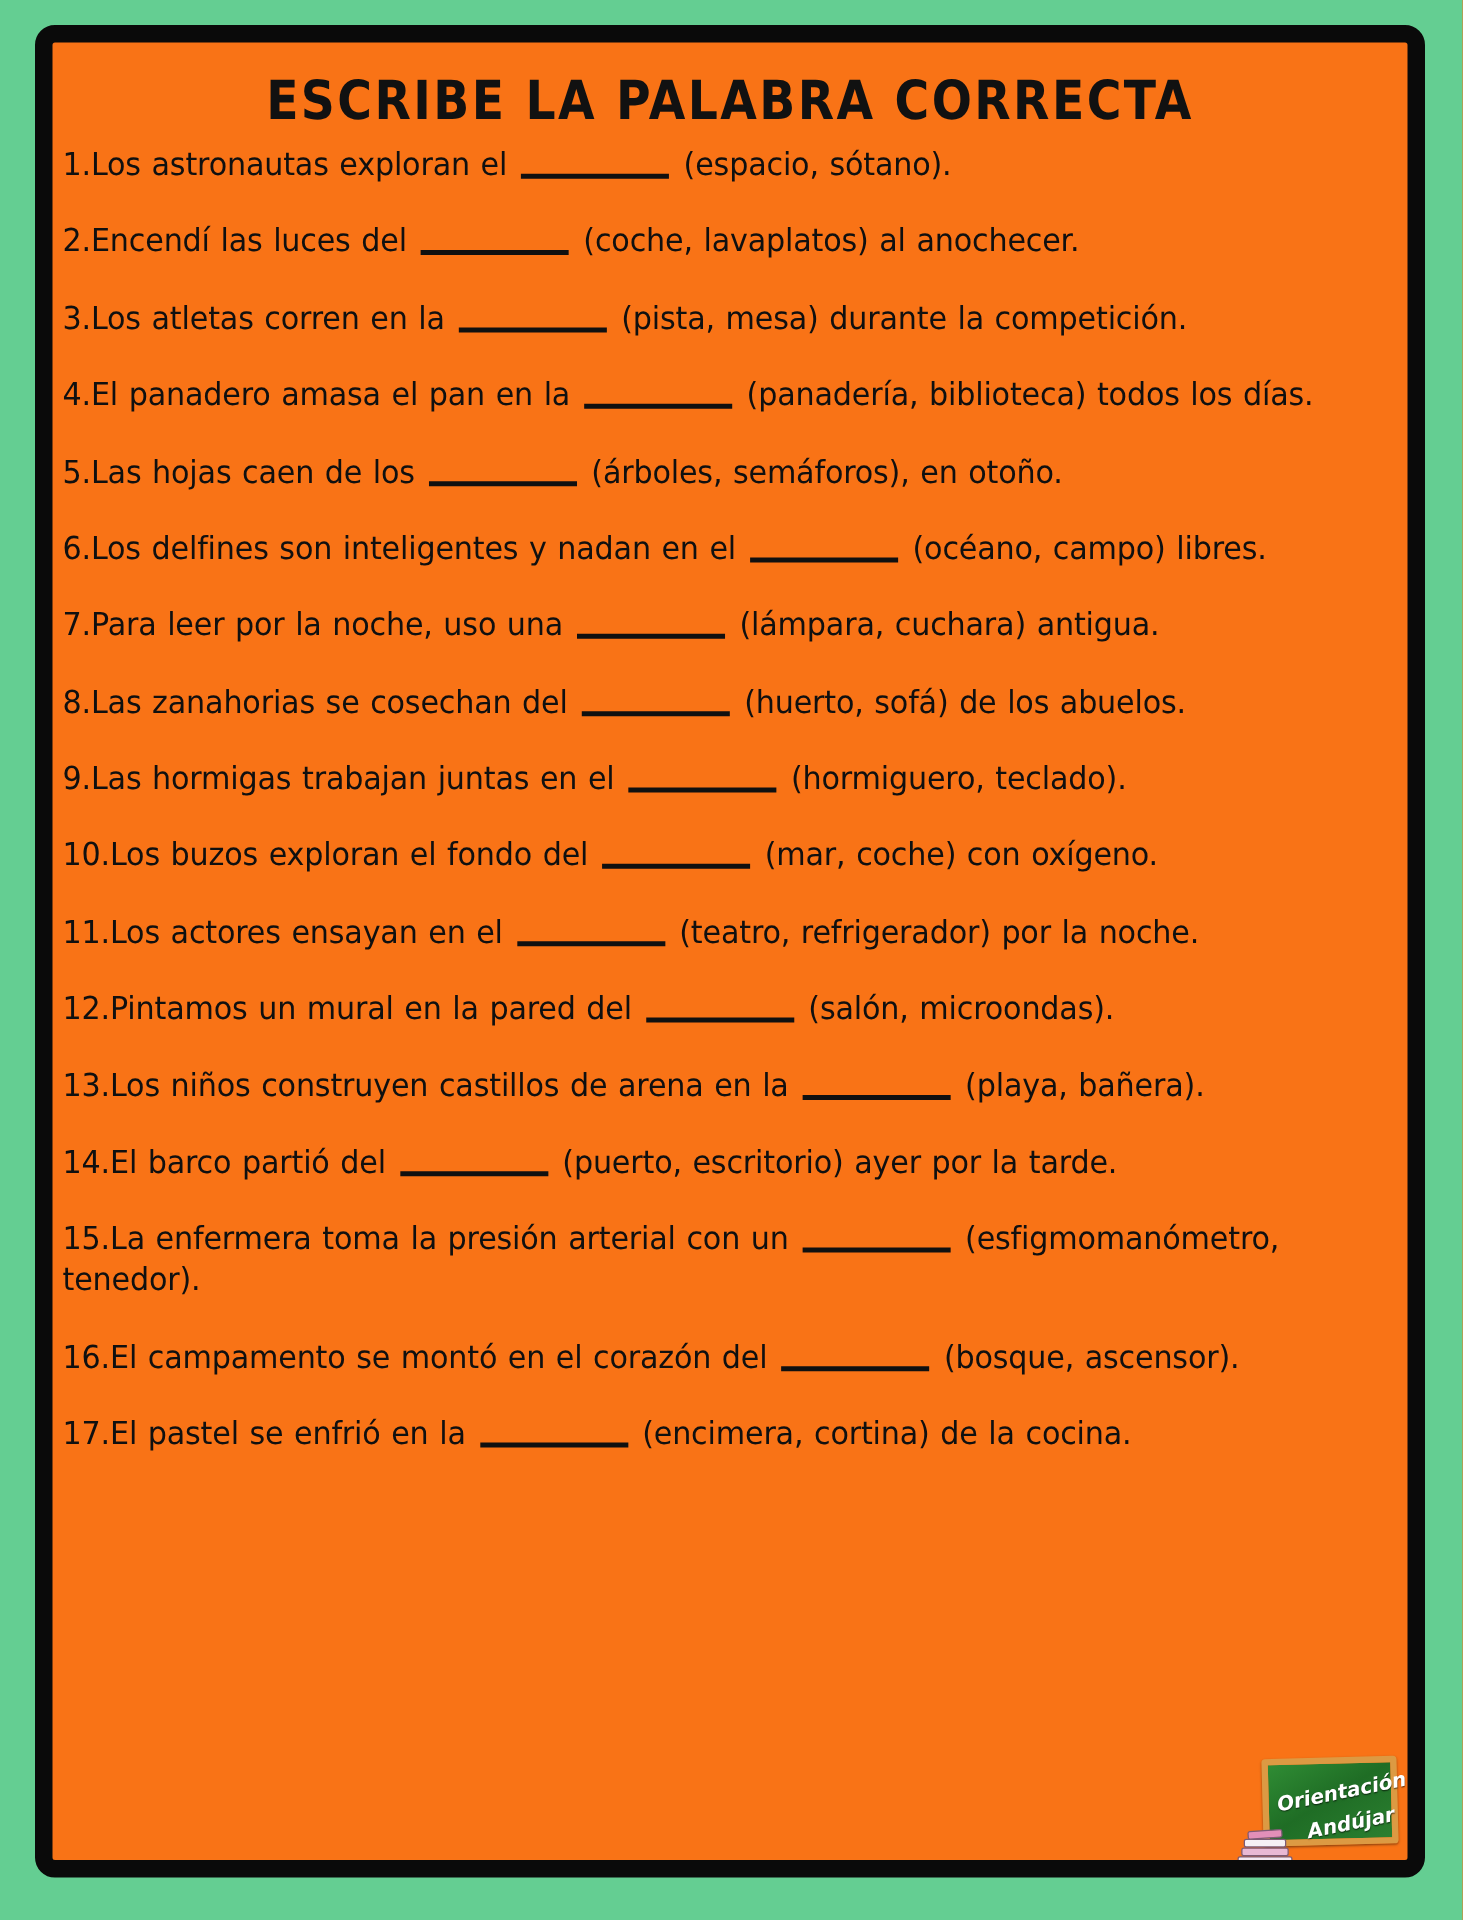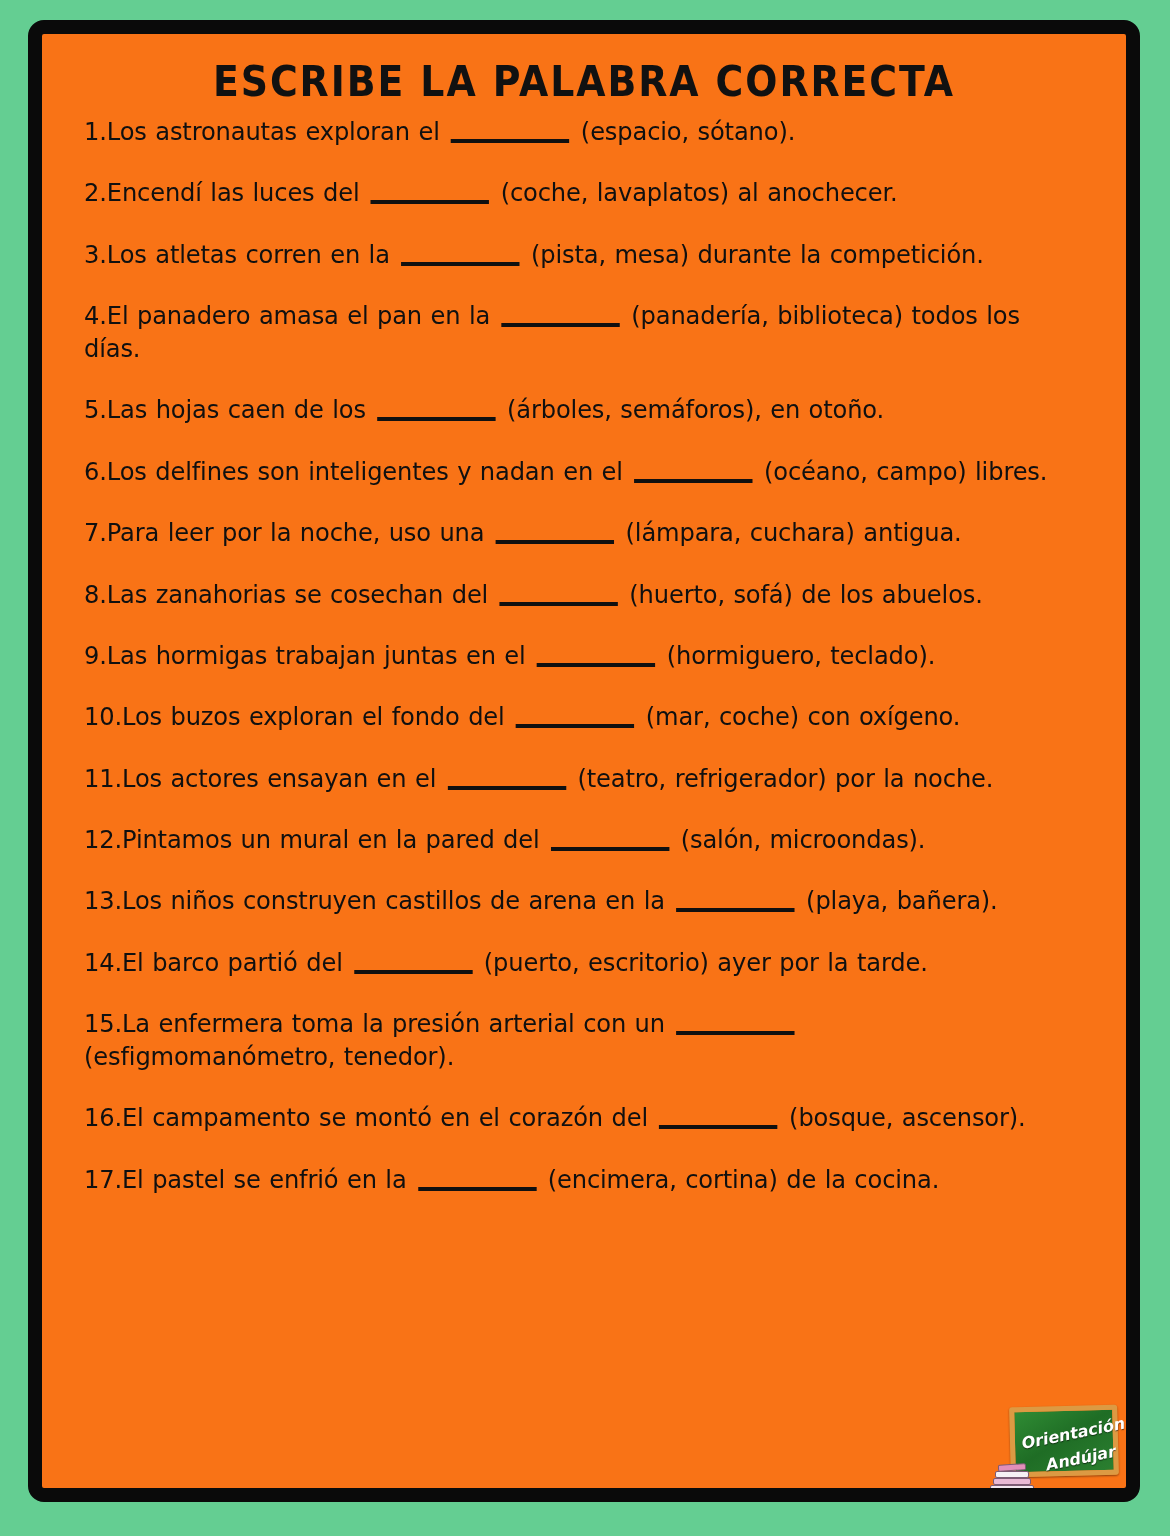--- a/index.html
+++ b/index.html
@@ -39,21 +39,21 @@
     color: #111111;
     margin-top: 22px;
     margin-bottom: 10px;
     transform: scaleX(0.88);
     transform-origin: center;
     white-space: nowrap;
   }
 
   
   #questions-list {
-    padding: 0 26px 0 42px;
+    padding: 0 26px 0 8px;
   }
 
   .question-item {
     font-family: "DejaVu Sans", sans-serif;
     font-size: 25.3px;
     line-height: 1.30;
     color: #101010;
     margin-bottom: 28.5px;
     letter-spacing: -0.15px;
     word-spacing: 1px;

